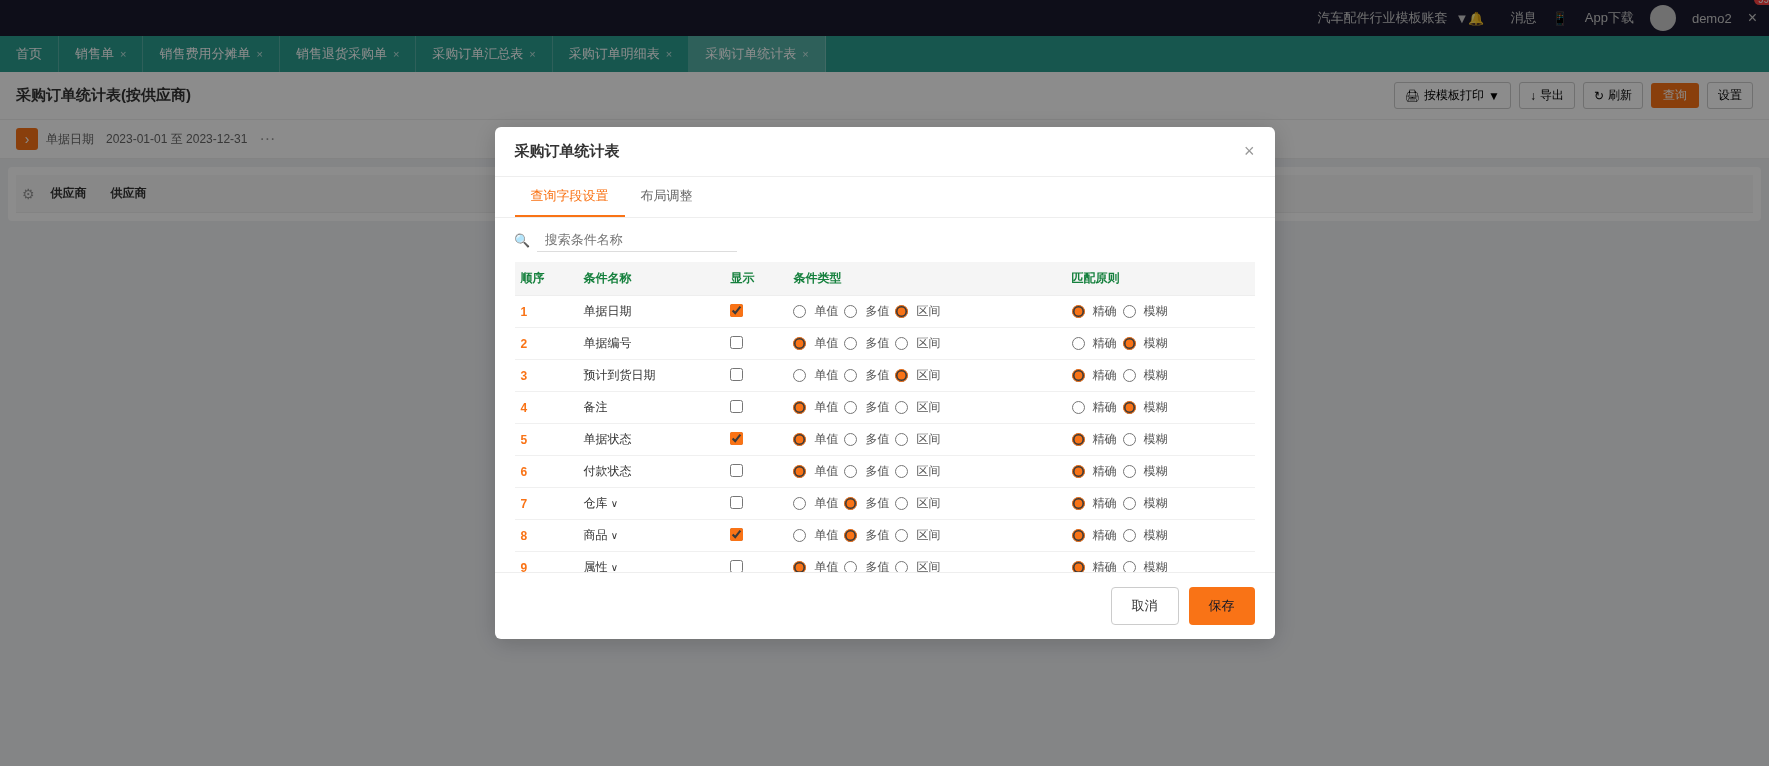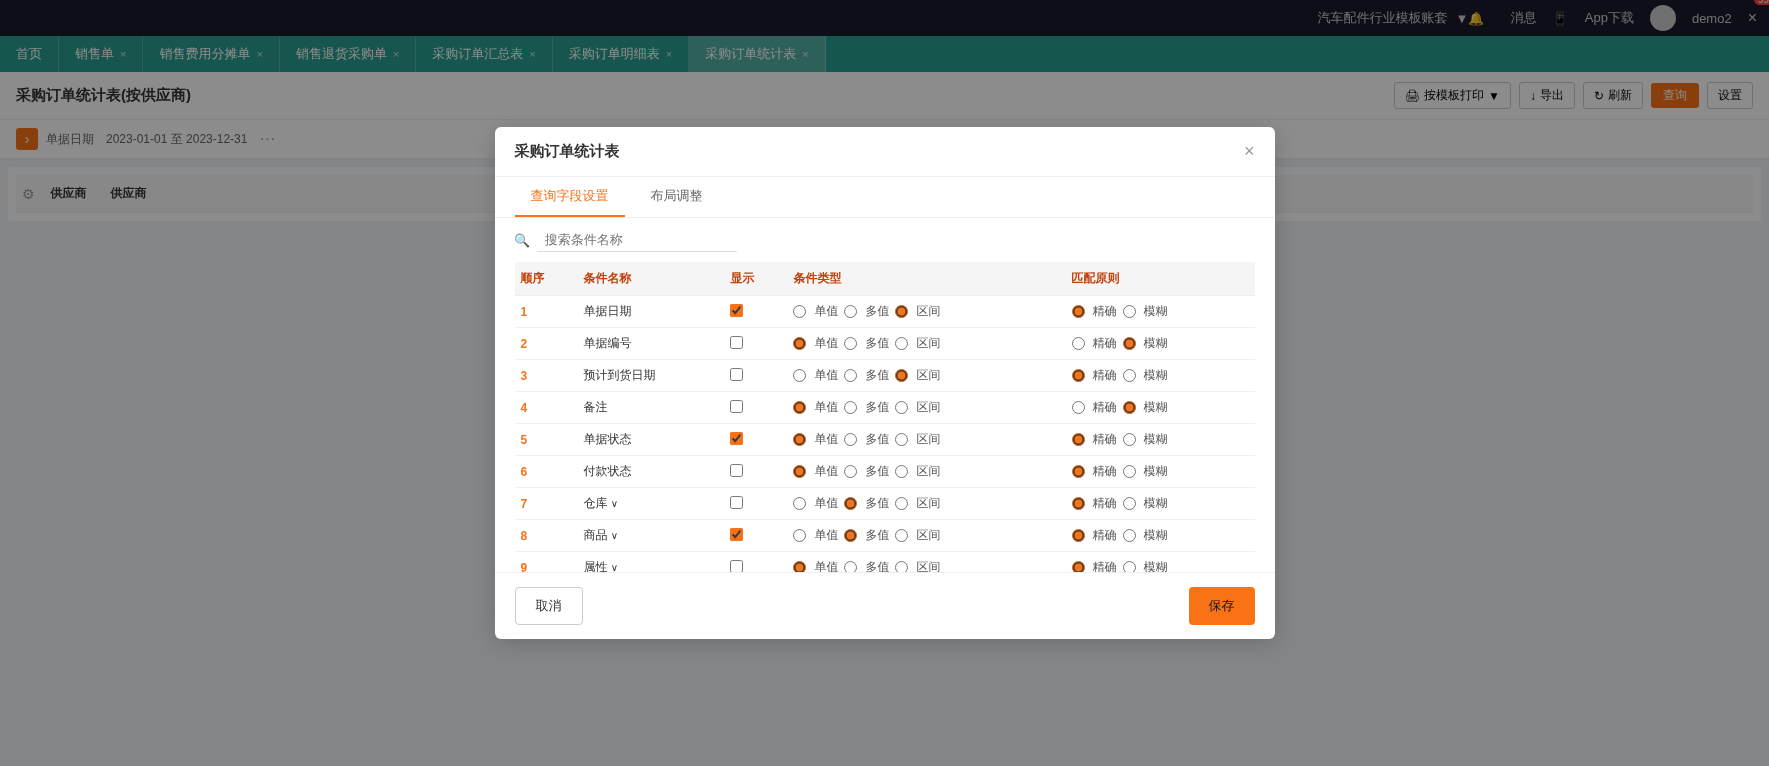--- a/index.html
+++ b/index.html
@@ -116,21 +116,21 @@
       display: flex;
       justify-content: space-between;
       align-items: center;
     }
     .dialog-title { font-size: 15px; font-weight: bold; color: #333; }
     .dialog-close { cursor: pointer; color: #999; font-size: 18px; }
 
     
     .dialog-tabs {
       display: flex;
-      gap: 10px;
+      gap: 0;
       padding: 0 20px;
       border-bottom: 1px solid #eee;
     }
     .dialog-tab {
       padding: 10px 16px;
       font-size: 13px;
       color: #666;
       cursor: pointer;
       border-bottom: 2px solid transparent;
     }
@@ -162,42 +162,43 @@
       padding: 0 20px;
     }
     .config-table table {
       width: 100%;
       border-collapse: collapse;
     }
     .config-table th {
       background: #f5f5f5;
       padding: 8px 6px;
       font-size: 12px;
-      color: #c2410c;
+      color: #15803d;
       text-align: left;
       border-bottom: 1px solid #eee;
       position: sticky;
       top: 0;
     }
     .config-table td {
       padding: 7px 6px;
       font-size: 12px;
       color: #333;
       border-bottom: 1px solid #f0f0f0;
       vertical-align: middle;
     }
     .radio-group { display: flex; align-items: center; gap: 6px; }
     .radio-item { display: flex; align-items: center; gap: 8px; font-size: 12px; color: #555; }
     .radio-item input[type="radio"] { accent-color: #f97316; cursor: pointer; }
 
     
     .dialog-footer {
       padding: 14px 20px;
       display: flex;
-      justify-content: space-between;
+      justify-content: flex-end;
+      gap: 10px;
       border-top: 1px solid #eee;
     }
     .btn-cancel {
       padding: 6px 20px;
       border: 1px solid #ccc;
       background: #fff;
       border-radius: 4px;
       cursor: pointer;
       font-size: 13px;
       color: #333;

